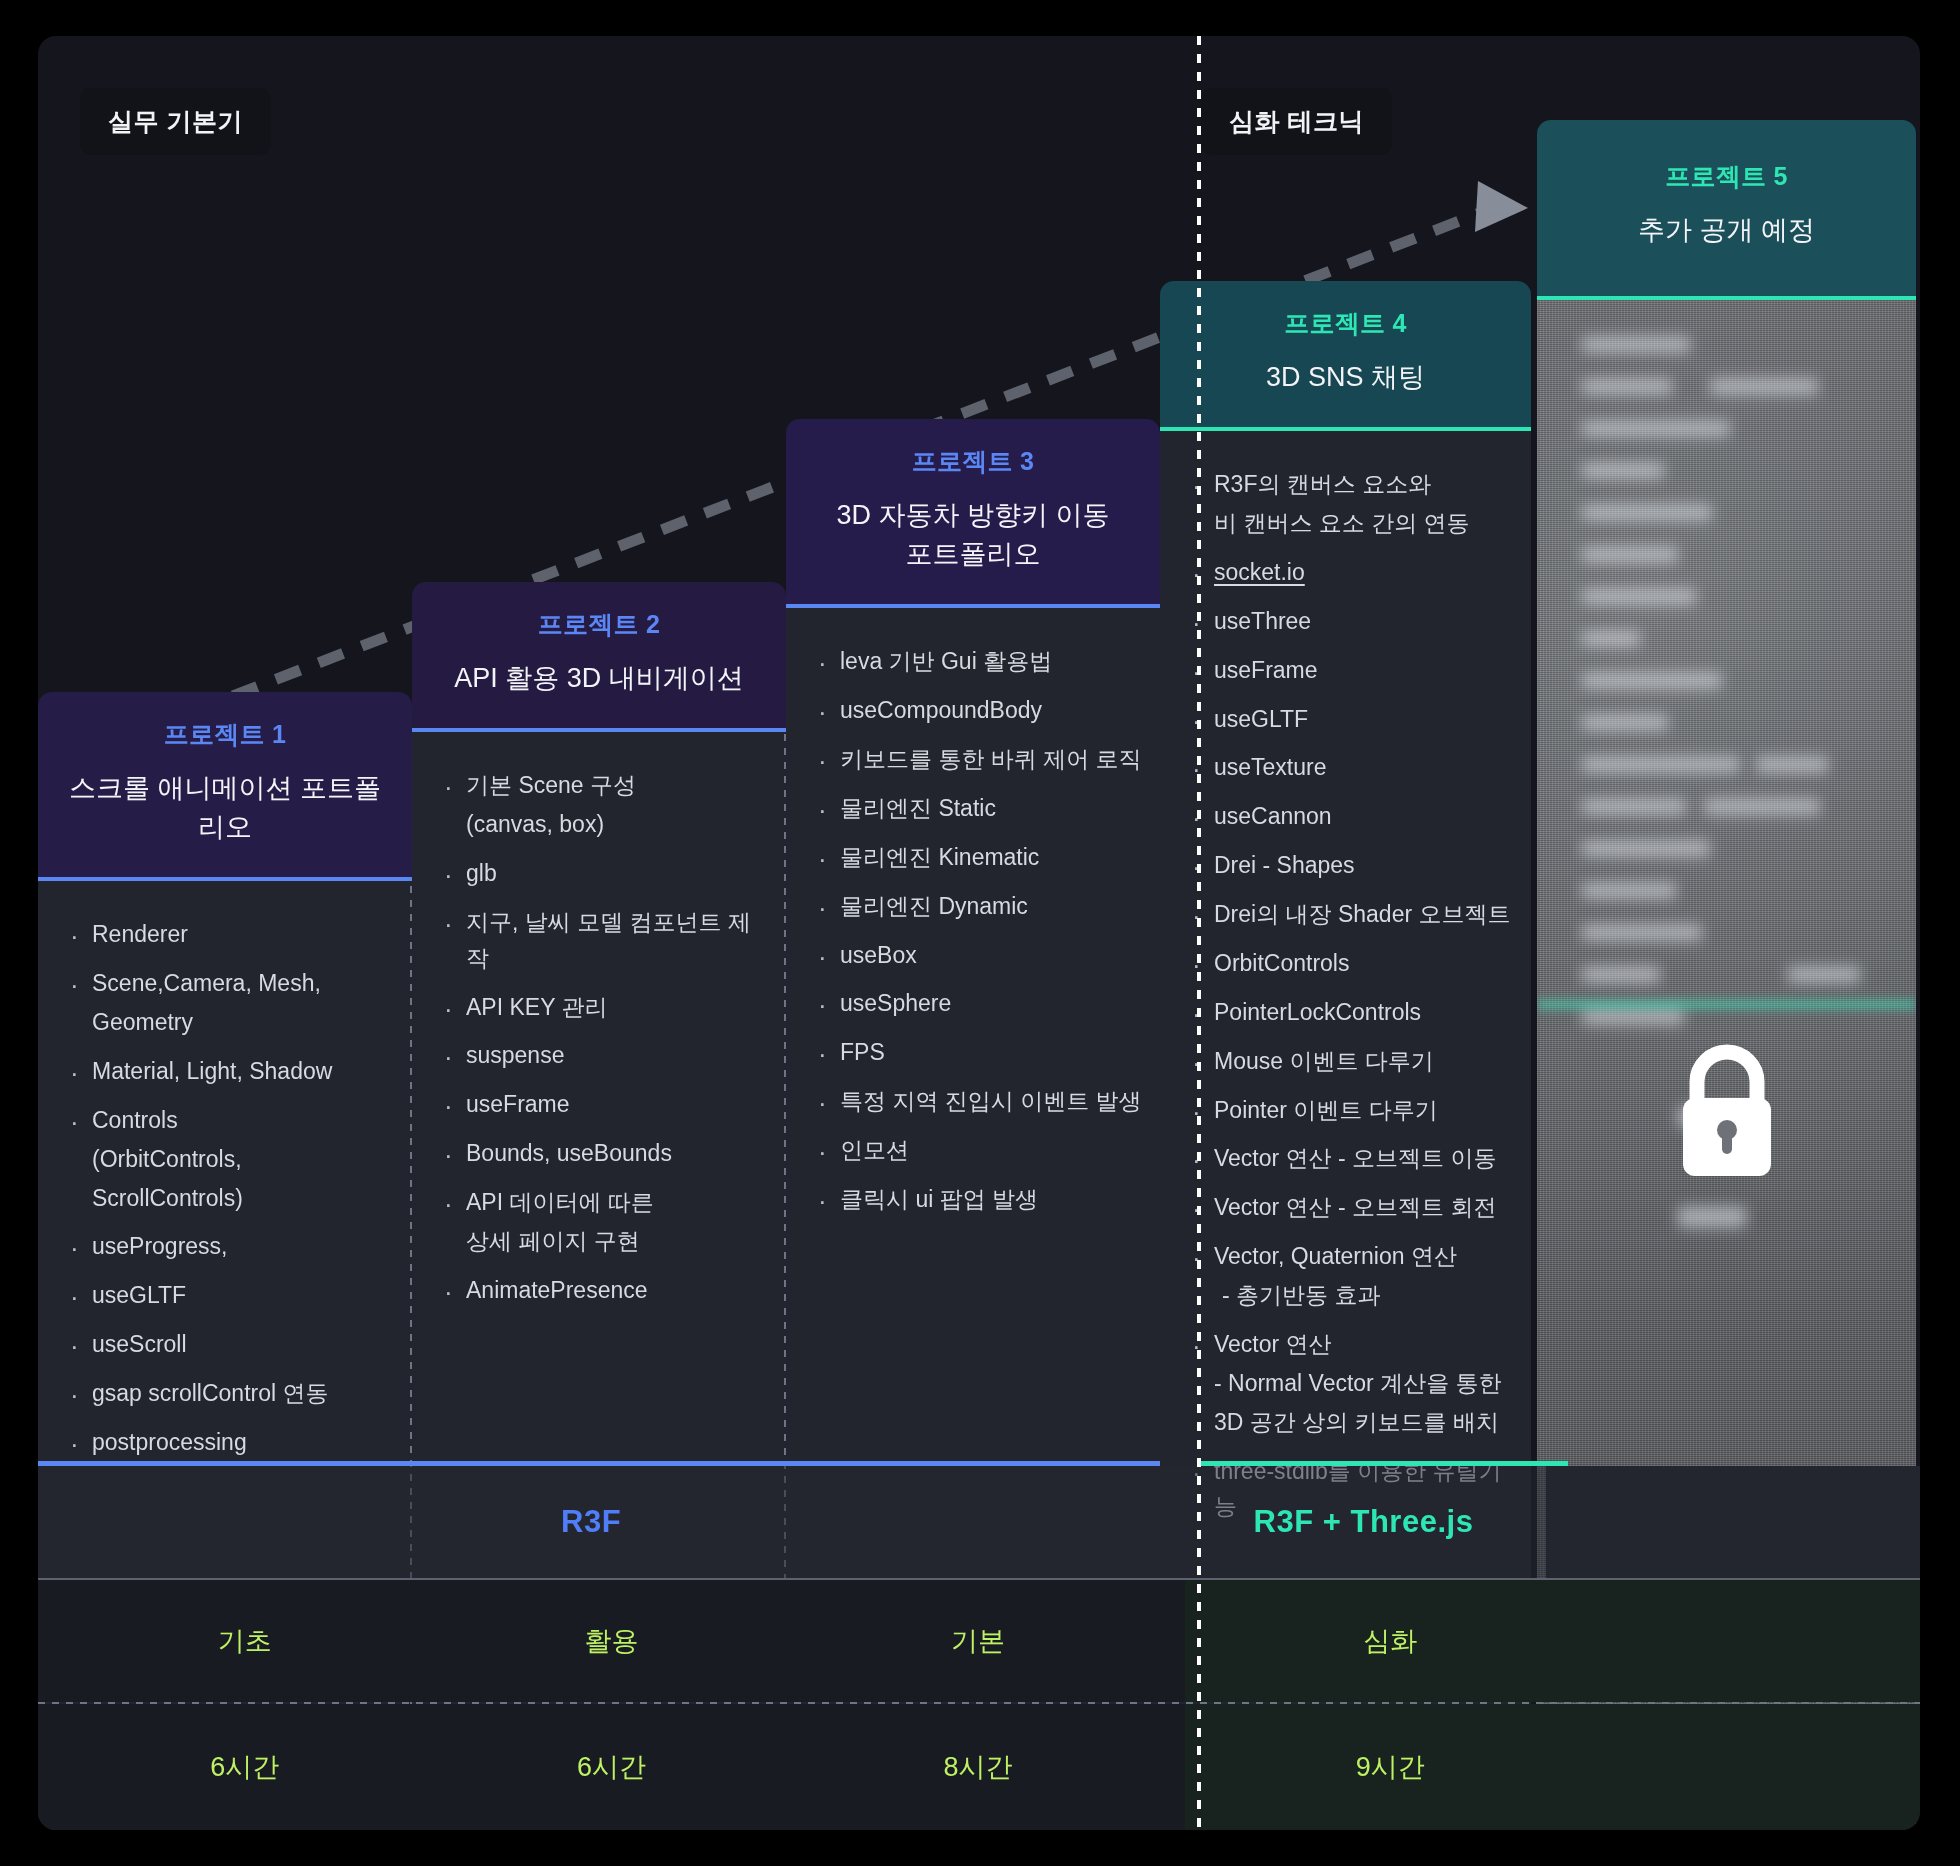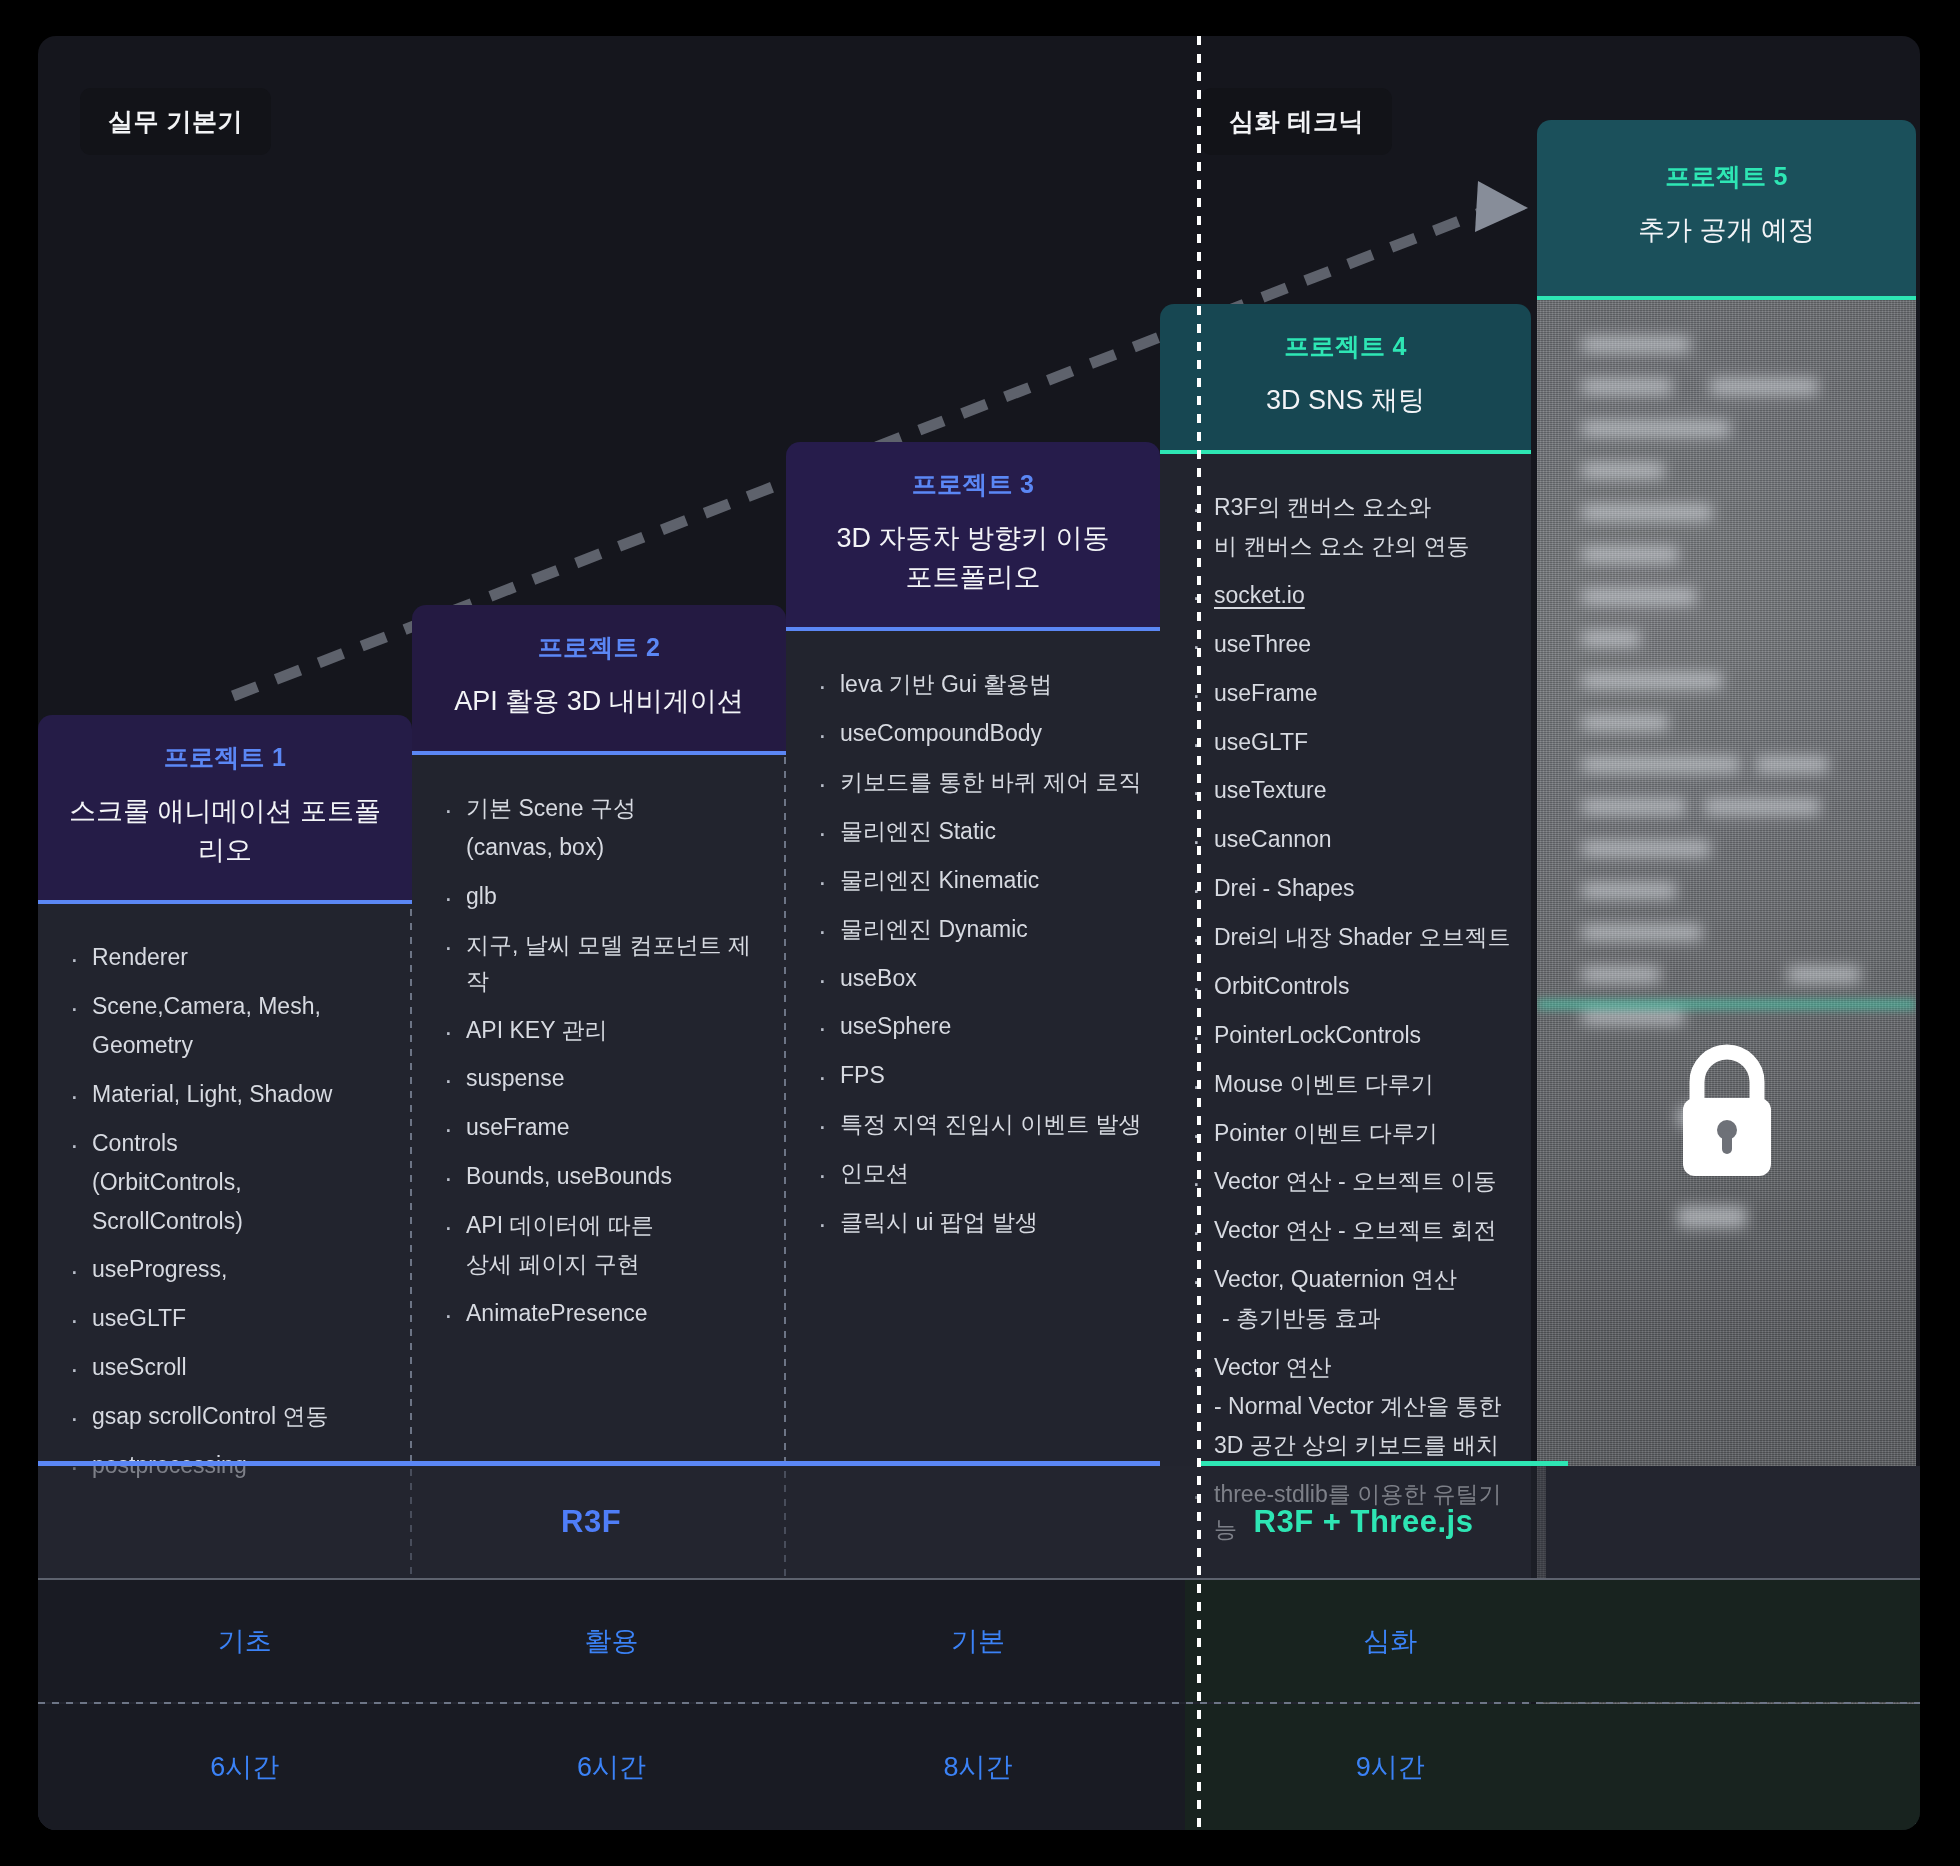--- a/index.html
+++ b/index.html
@@ -91,21 +91,20 @@
   .spacer { flex: 0 0 auto; }
 
   
   .card-head {
     position: relative;
     border-top-left-radius: 14px;
     border-top-right-radius: 14px;
     padding: 26px 28px 30px;
     text-align: center;
     z-index: 20;
-    margin-top: 23px;
   }
   .card-head.purple  { background: #251c47; text-align: center; }
   .card-head.purple2 { background: #241a42; }
   .card-head.purple3 { background: #261c4b; }
   .card-head.teal    { background: #174752; }
 
   .card-kicker {
     font-size: 25px;
     font-weight: bold;
     margin-bottom: 18px;
@@ -212,21 +211,21 @@
     font-size: 31px;
     font-weight: bold;
     letter-spacing: .5px;
   }
   .stack-blue { color: #4f7ef8; }
   .stack-teal { color: #2ee6b4; }
 
   .level-row .foot-cell,
   .hours-row .foot-cell {
     background: #191b23;
-    color: #3b82f6;
+    color: #bef264;
     font-size: 27px;
     padding-left: 47px;
   }
   .level-row .adv, .hours-row .adv { background: #18231f; }
 
   .topline { height: 5px; display: flex; width: 100%; }
   .topline .tl-blue { width: 1122px; background: #5b87f5; }
   .topline .tl-gap  { width: 37px; background: transparent; }
   .topline .tl-teal { width: 371px; background: #2ee6b4; }
   .topline .tl-rest { flex: 1; background: transparent; }

